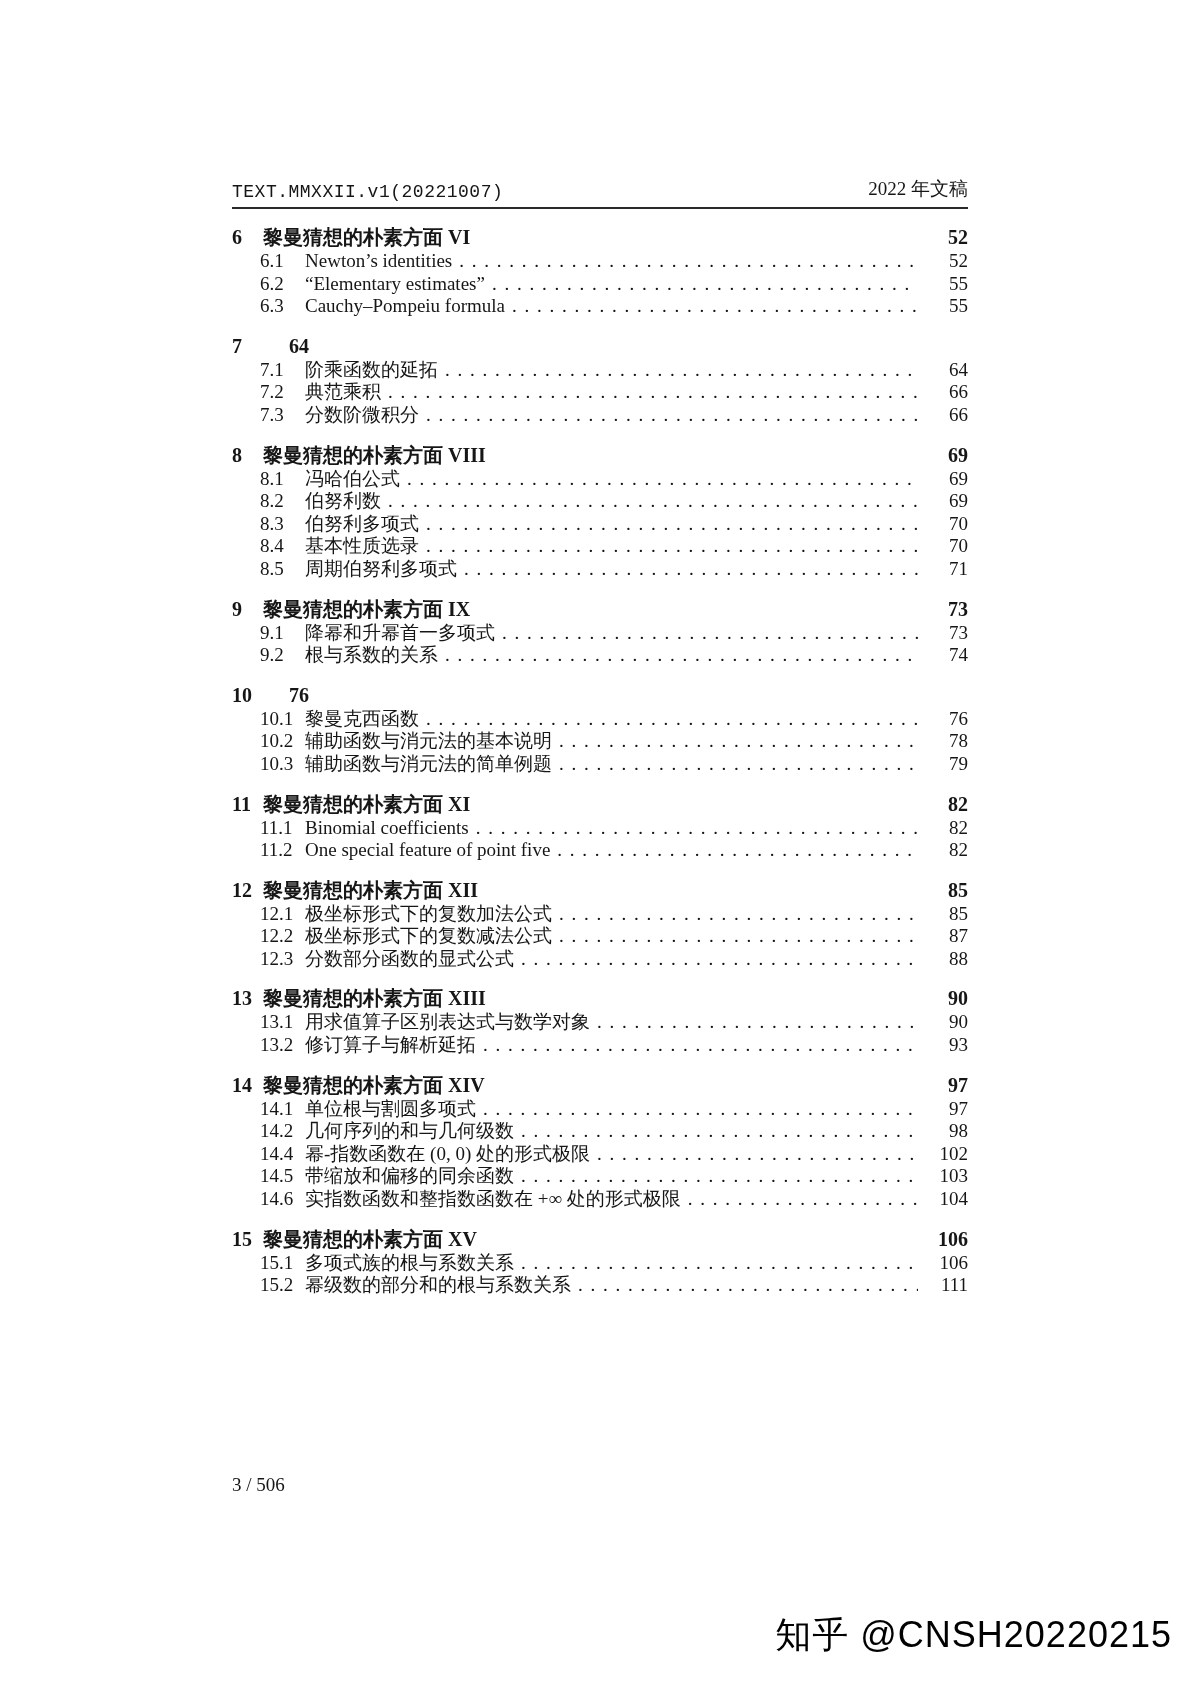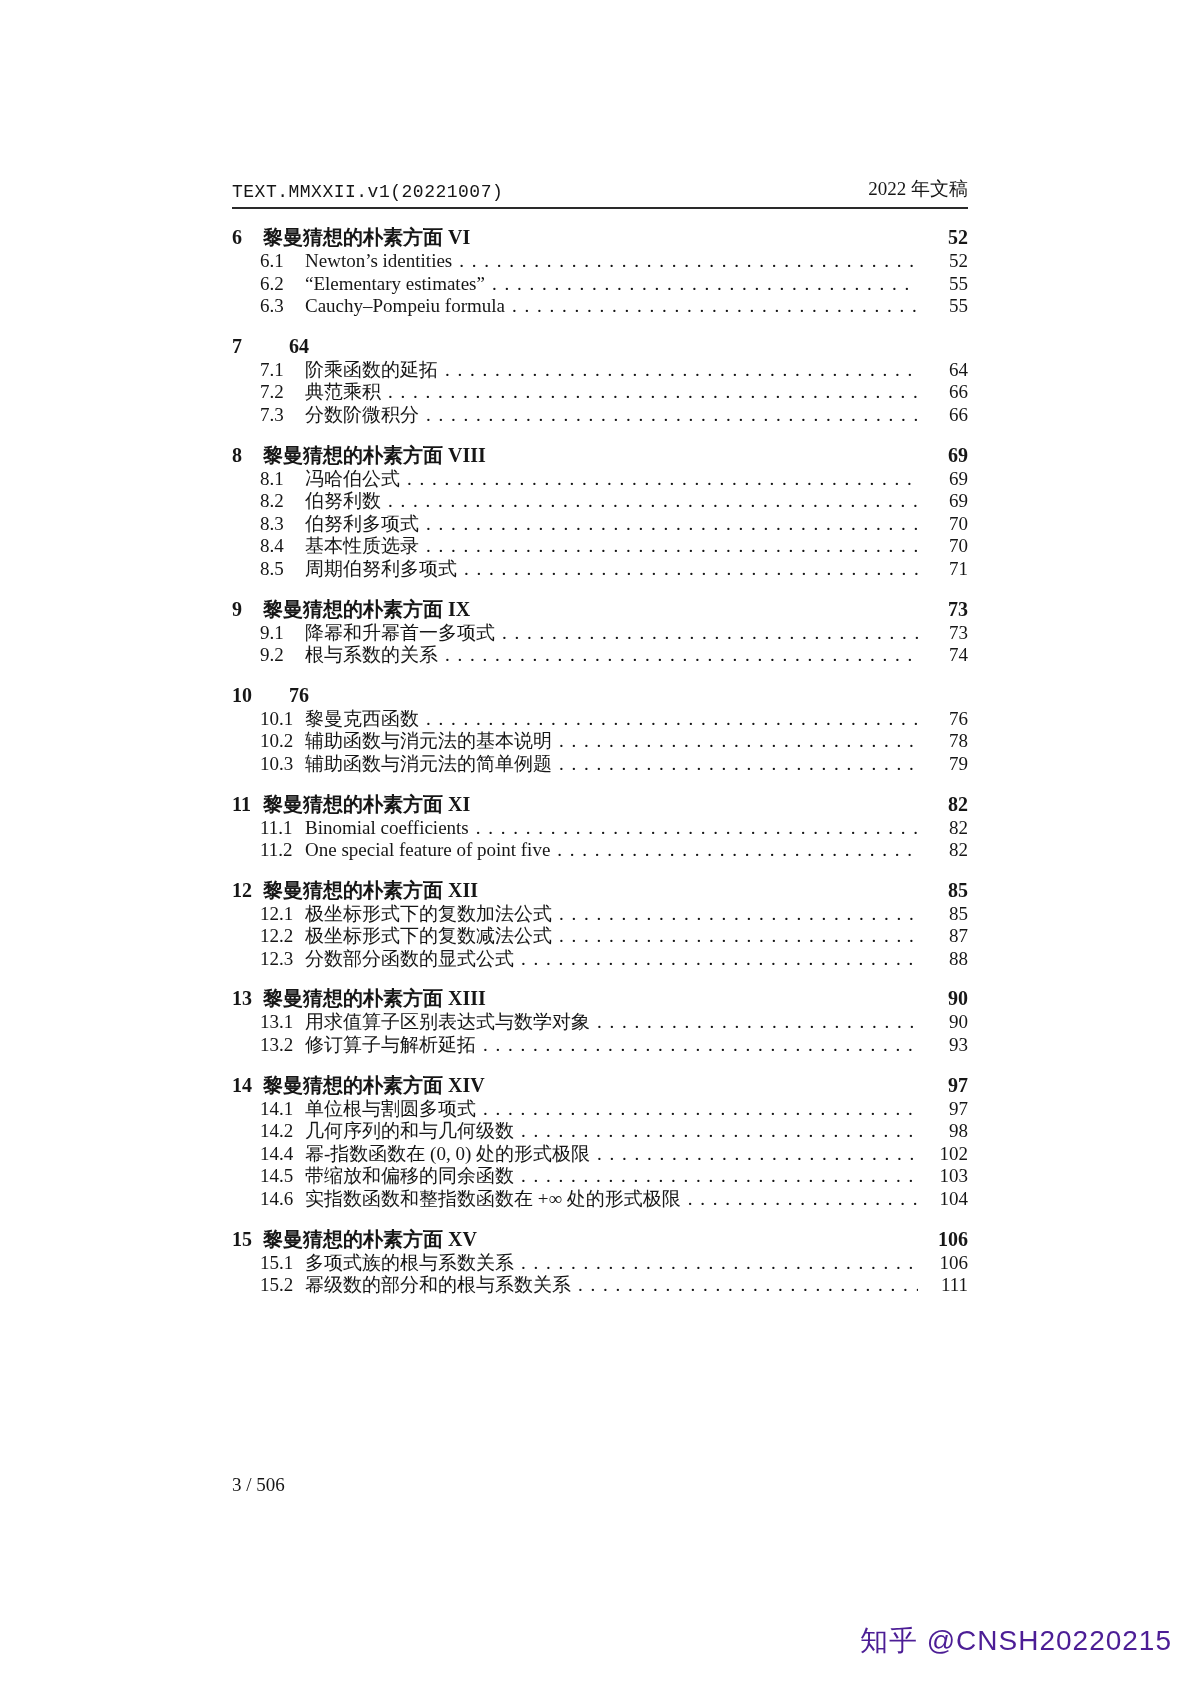--- a/index.html
+++ b/index.html
@@ -83,22 +83,22 @@
     justify-content: space-between;
     font-size: 19px;
   }
 
   
   .watermark {
     position: absolute;
     right: 28px;
     bottom: 38px;
     font-family: "Liberation Sans", "DejaVu Sans", sans-serif;
-    font-size: 28px;
-    color: #4c1d95;
+    font-size: 36px;
+    color: #000000;
     letter-spacing: 1px;
   }
 </style>
 </head>
 <body>
 
 <div class="page">
 
   <div class="running-header">
     <span class="hleft">TEXT.MMXXII.v1(20221007)</span>

